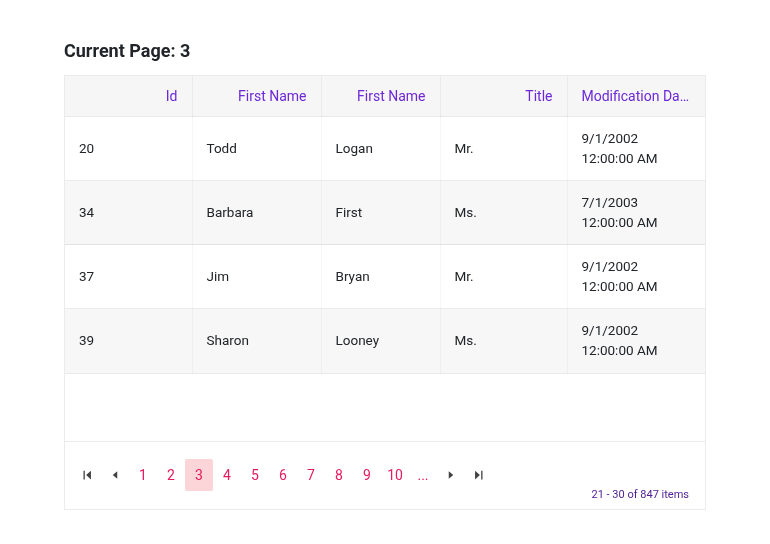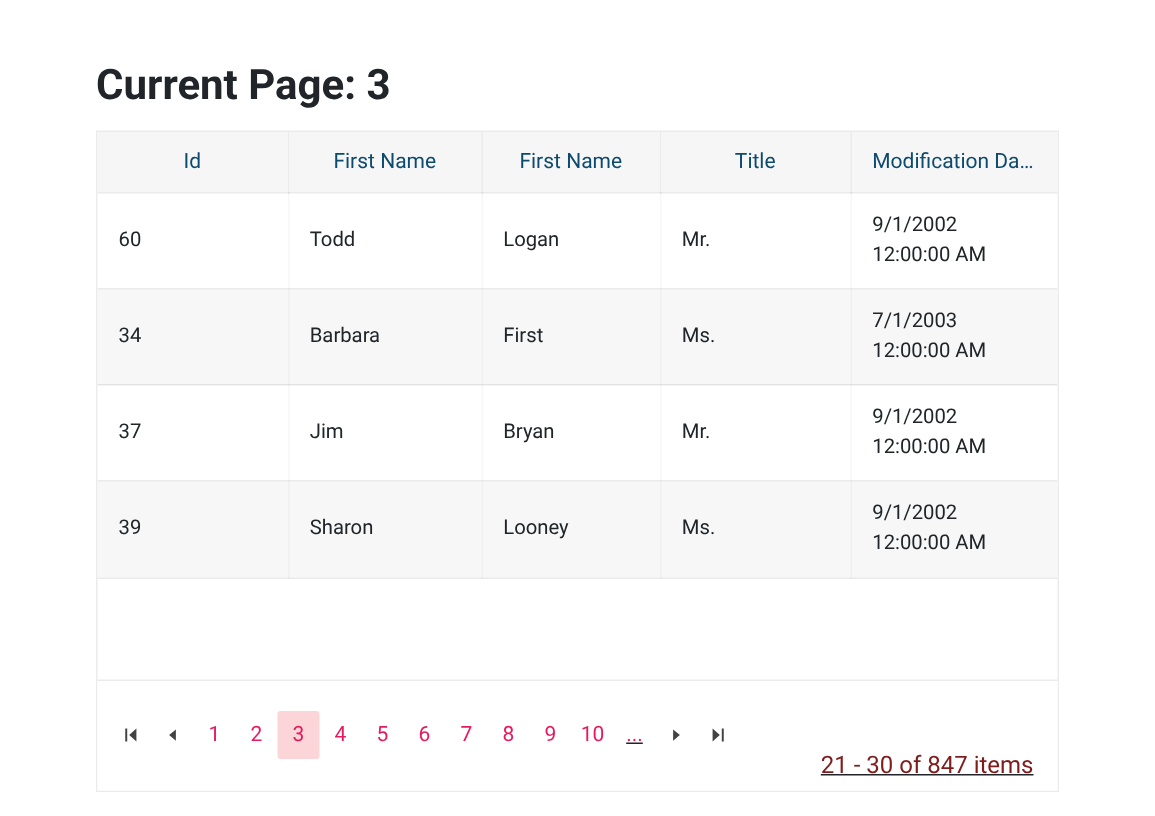--- a/index.html
+++ b/index.html
@@ -6,42 +6,42 @@
   body {
     margin: 0;
     padding: 20px 64px;
     font-family: -apple-system, BlinkMacSystemFont, "Segoe UI", Roboto, Arial, sans-serif;
     color: #212529;
     background: #fff;
     width: 770px;
   }
   h2 {
     margin: 20px 0 14px 0;
-    font-size: 28px;
+    font-size: 18px;
     font-weight: 700;
   }
   .grid {
     border: 1px solid rgba(0,0,0,0.08);
     background: #fff;
   }
   .grid-content {
     height: 365px;
     overflow: hidden;
     position: relative;
   }
   table {
     width: 100%;
     border-collapse: collapse;
     table-layout: fixed;
   }
   th {
     background: #f6f6f6;
     font-weight: 400;
-    color: #0c4a6e;
-    text-align: center;
+    color: #6d28d9;
+    text-align: right;
     padding: 12px 14px;
     border-bottom: 1px solid rgba(0,0,0,0.08);
     border-right: 1px solid rgba(0,0,0,0.08);
     font-size: 14px;
     white-space: nowrap;
     overflow: hidden;
     text-overflow: ellipsis;
   }
   th:last-child { border-right: none; }
   td {
@@ -56,39 +56,38 @@
   td:last-child { border-right: none; white-space: normal; }
   tbody tr:nth-child(even) td { background: #f7f7f7; }
   tbody tr:nth-child(odd)  td { background: #ffffff; }
   .pager {
     display: flex;
     align-items: center;
     padding: 6px 8px 8px 8px;
     border-top: 1px solid rgba(0,0,0,0.08);
     background: #fff;
     font-size: 14px;
-    text-decoration: underline;
   }
   .pager .nav, .pager .num, .pager .more {
     display: inline-flex;
     align-items: center;
     justify-content: center;
     min-width: 28px;
     height: 32px;
     padding: 0 6px;
     cursor: pointer;
   }
   .pager .nav svg { fill: #424242; }
   .pager .num { color: #e51a5f; }
   .pager .num.sel { background: #fbd5d7; border-radius: 2px; }
   .pager .more { color: #e51a5f; }
   .pager .info {
     margin-left: auto;
-    color: #7f1d1d;
-    font-size: 16px;
+    color: #4c1d95;
+    font-size: 11px;
     padding-right: 8px;
     margin-top: 40px;
   }
   col.c1 { width: 127px; }
   col.c2 { width: 129px; }
   col.c3 { width: 119px; }
   col.c4 { width: 127px; }
 </style>
 </head>
 <body>
@@ -111,21 +110,21 @@
         <tr>
           <th>Id</th>
           <th>First Name</th>
           <th>First Name</th>
           <th>Title</th>
           <th>Modification Date</th>
         </tr>
       </thead>
       <tbody id="tbody">
           <tr>
-            <td>60</td>
+            <td>20</td>
             <td>Todd</td>
             <td>Logan</td>
             <td>Mr.</td>
             <td>9/1/2002 12:00:00 AM</td>
           </tr>
           <tr>
             <td>34</td>
             <td>Barbara</td>
             <td>First</td>
             <td>Ms.</td>

